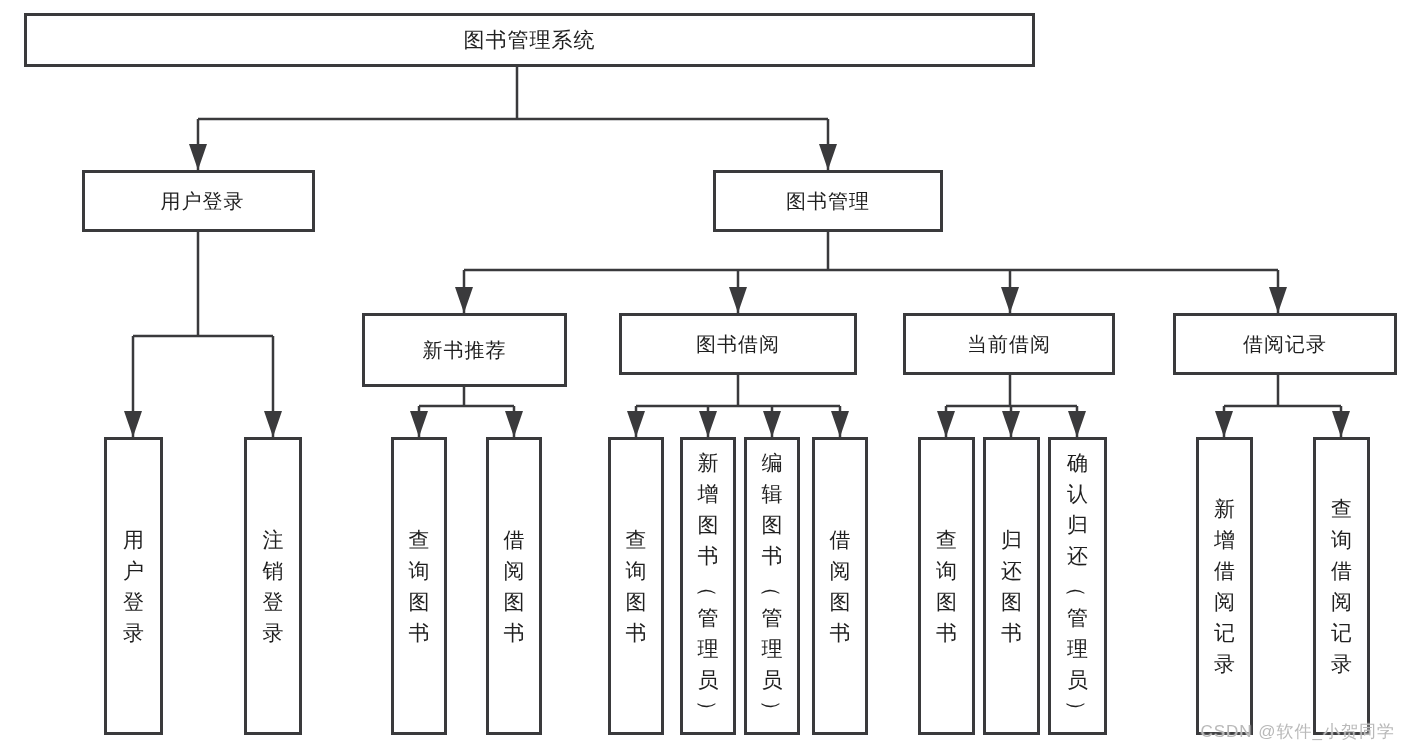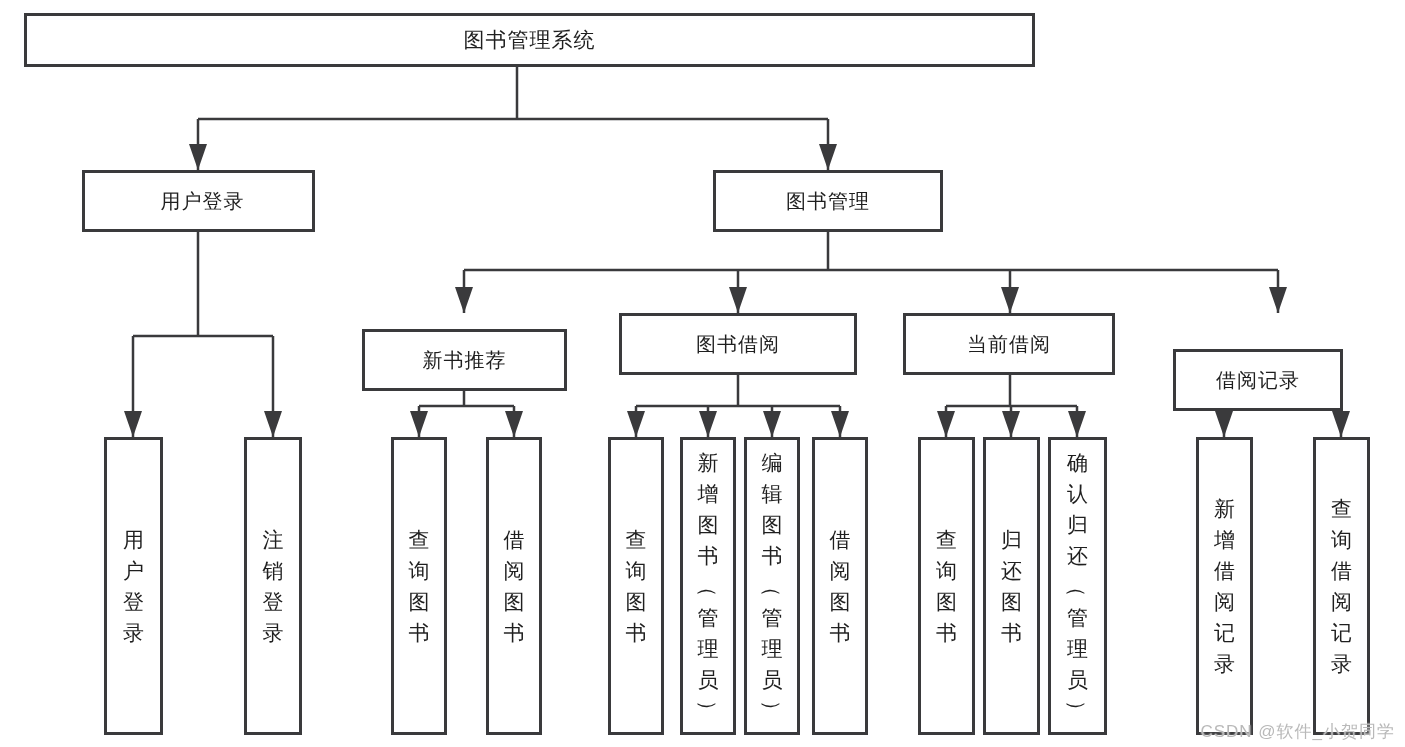--- a/index.html
+++ b/index.html
@@ -72,24 +72,24 @@
     <path d="M1077,406 V437" marker-end="url(#ah)"></path>
     <path d="M1224,406 V437" marker-end="url(#ah)"></path>
     <path d="M1341,406 V437" marker-end="url(#ah)"></path>
   </svg>
 
   <div class="node root" style="left:24px;top:13px;width:1011px;height:54px;">图书管理系统</div>
 
   <div class="node" style="left:82px;top:170px;width:233px;height:62px;padding-left:8px;">用户登录</div>
   <div class="node" style="left:713px;top:170px;width:230px;height:62px;">图书管理</div>
 
-  <div class="node" style="left:362px;top:329px;width:205px;height:62px;">新书推荐</div>
+  <div class="node" style="left:362px;top:313px;width:205px;height:74px;">新书推荐</div>
   <div class="node" style="left:619px;top:313px;width:238px;height:62px;">图书借阅</div>
   <div class="node" style="left:903px;top:313px;width:212px;height:62px;">当前借阅</div>
-  <div class="node" style="left:1173px;top:313px;width:170px;height:62px;margin-top:36px;">借阅记录</div>
+  <div class="node" style="left:1173px;top:313px;width:224px;height:62px;">借阅记录</div>
 
   <div class="node leaf" style="left:104px;top:437px;width:59px;height:298px;">
       <span class="vchar">用</span>
       <span class="vchar">户</span>
       <span class="vchar">登</span>
       <span class="vchar">录</span>
     </div>
   <div class="node leaf" style="left:244px;top:437px;width:58px;height:298px;">
       <span class="vchar">注</span>
       <span class="vchar">销</span>

